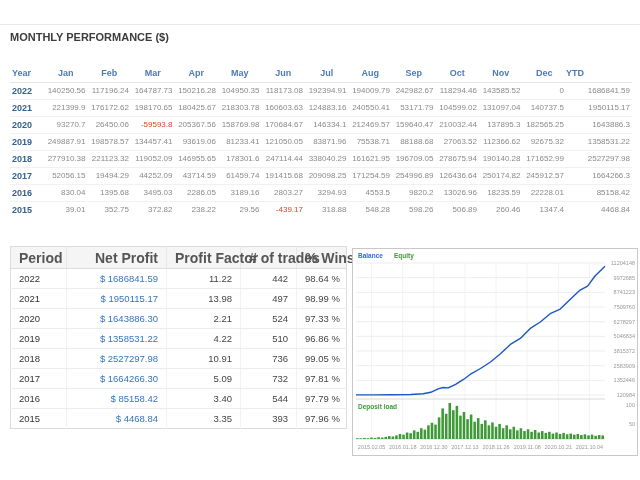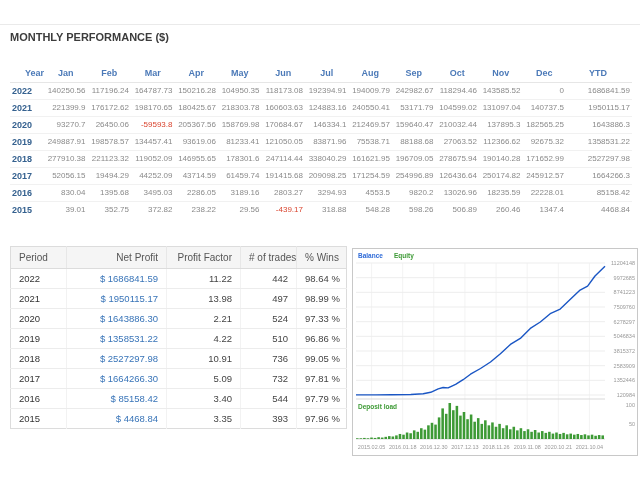--- a/index.html
+++ b/index.html
@@ -6,31 +6,31 @@
   html,body{width:640px;height:480px;background:#fff;font-family:"Liberation Sans",sans-serif;}
   .page{position:relative;width:640px;height:480px;overflow:hidden;background:#fff;}
   .top-rule{position:absolute;top:24px;left:0;width:640px;height:1px;background:#eaeaea;}
 
   
   .monthly-section{position:absolute;top:31px;left:10px;width:622px;}
   .monthly-title{font-size:11px;font-weight:bold;color:#3c3c3c;margin-bottom:21px;}
   table{border-collapse:collapse;}
   .monthly-table{width:622px;table-layout:fixed;}
   .monthly-table th{font-size:9px;font-weight:bold;color:#4c7ab8;text-align:center;height:18px;border-bottom:1px solid #e6e6e6;white-space:nowrap;}
-  .monthly-table th.yearcol{text-align:right;width:34px;padding-left:2px;}
-  .monthly-table th.ytdcol{width:66px;text-align:center;padding-right:2px;}
+  .monthly-table th.yearcol{text-align:left;width:34px;padding-left:2px;}
+  .monthly-table th.ytdcol{width:66px;text-align:left;padding-right:2px;}
   .monthly-table td{font-size:8px;color:#8a8a8a;text-align:right;height:17px;padding-right:2px;border-bottom:1px solid #f1f1f1;white-space:nowrap;}
   .monthly-table td.year{font-size:9px;font-weight:bold;color:#35618f;text-align:left;padding-left:2px;}
   .monthly-table td.neg{color:#d9442e;}
   .monthly-table tr:last-child td{border-bottom:none;}
 
   
   .summary-section{position:absolute;top:246px;left:10px;width:336px;}
   .summary-table{width:336px;border:1px solid #dcdcdc;table-layout:fixed;}
-  .summary-table th{background:#f5f5f5;font-size:10px;font-weight:normal;color:#555;height:22px;border-bottom:1px solid #dcdcdc;border-right:1px solid #e7e7e7;padding:0 8px;text-align:right;white-space:nowrap;}
+  .summary-table th{background:#f5f5f5;font-size:14px;font-weight:bold;color:#555;height:22px;border-bottom:1px solid #dcdcdc;border-right:1px solid #e7e7e7;padding:0 8px;text-align:right;white-space:nowrap;}
   .summary-table th:first-child{text-align:left;}
   .summary-table th:last-child{border-right:none;}
   .summary-table td{font-size:9.5px;color:#444;height:20px;border-bottom:1px solid #ececec;border-right:1px solid #f2f2f2;padding:0 8px;text-align:right;white-space:nowrap;}
   .summary-table td:first-child{text-align:left;color:#333;}
   .summary-table td.profit{color:#3874b8;}
   .summary-table td:last-child{border-right:none;}
   .summary-table tr:last-child td{border-bottom:none;}
 
   
   .chart-panel{position:absolute;top:248px;left:352px;width:286px;height:208px;border:1px solid #c8c8c8;background:#fff;}

